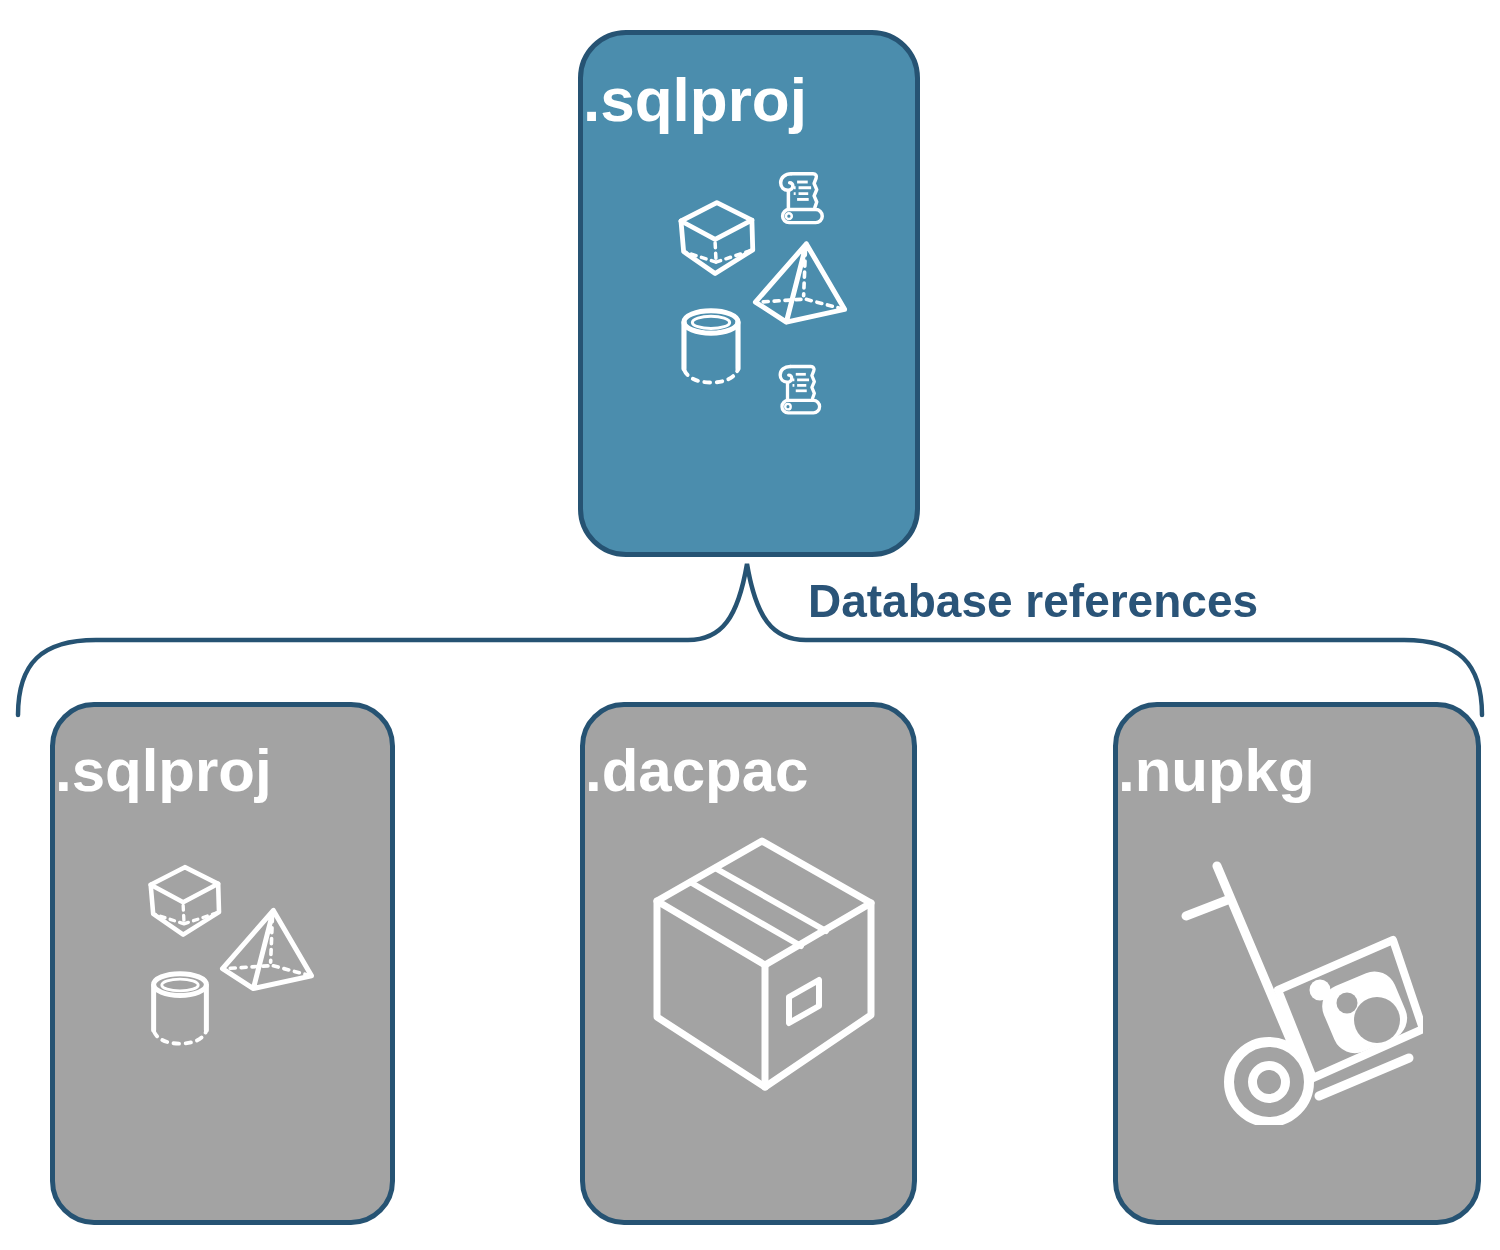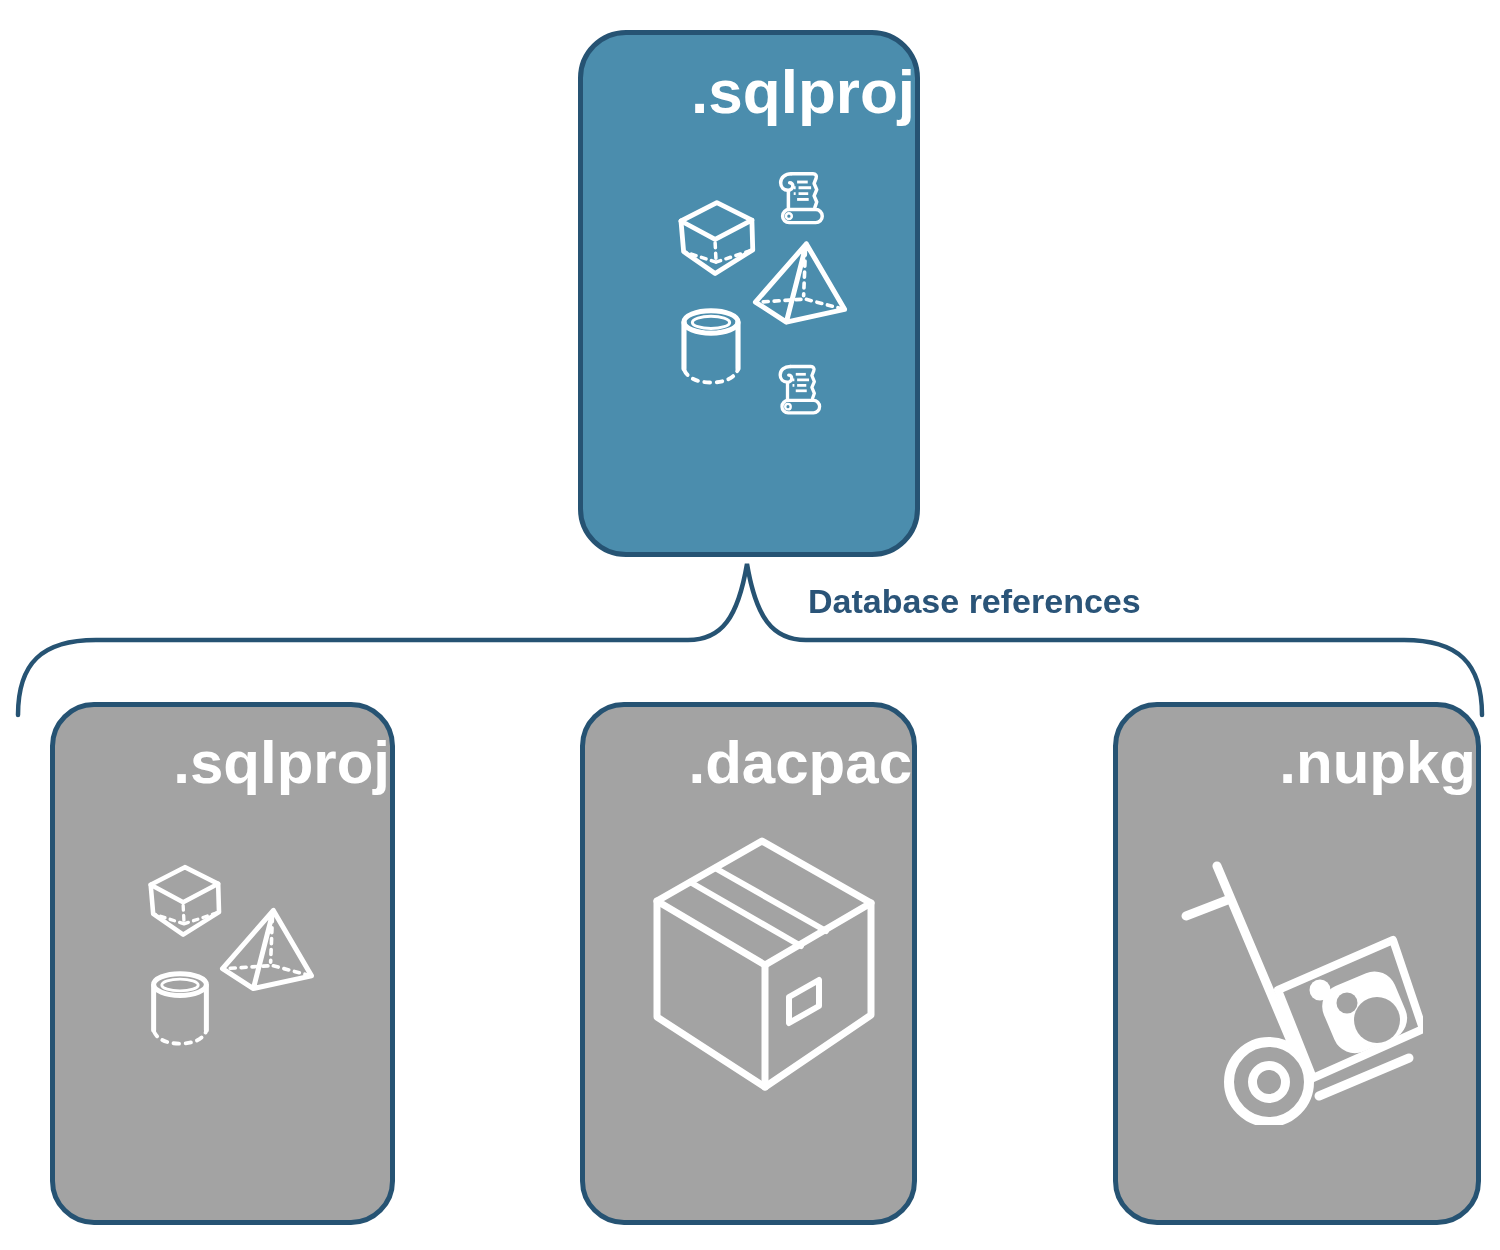--- a/index.html
+++ b/index.html
@@ -14,29 +14,29 @@
   .card-top{
     left:578px;top:30px;width:342px;height:527px;background:#4b8dad;border-radius:48px;
   }
   .card-child{
     background:#a3a3a3;border-radius:44px;top:702px;height:523px;
   }
   .card-c1{left:50px;width:345px;}
   .card-c2{left:580px;width:337px;}
   .card-c3{left:1113px;width:368px;}
   .card-title{
-    margin:0;padding-top:24px;text-align:right;color:#ffffff;
+    margin:0;padding-top:32px;text-align:left;color:#ffffff;
     font-weight:bold;font-size:62px;line-height:1.05;letter-spacing:0;
   }
   .card-child .card-title{font-size:60px;}
   .icon{position:absolute;}
   .brace-svg{position:absolute;left:0;top:545px;width:1500px;height:210px;}
   .connector-label{
     position:absolute;left:808px;top:576px;width:500px;
-    color:#2a5478;font-weight:bold;font-size:34px;line-height:50px;white-space:nowrap;
+    color:#2a5478;font-weight:bold;font-size:46px;line-height:50px;white-space:nowrap;
   }
 </style>
 </head>
 <body>
 
 <svg width="0" height="0" style="position:absolute" aria-hidden="true">
   <defs>
     <symbol id="icon-cube" viewBox="0 0 100 96">
       <g fill="none" stroke="#fff" stroke-linejoin="round" stroke-linecap="round">
         <path stroke-width="5.5" d="M10 32 L51 11 L91 31 L49 53 Z"></path>

